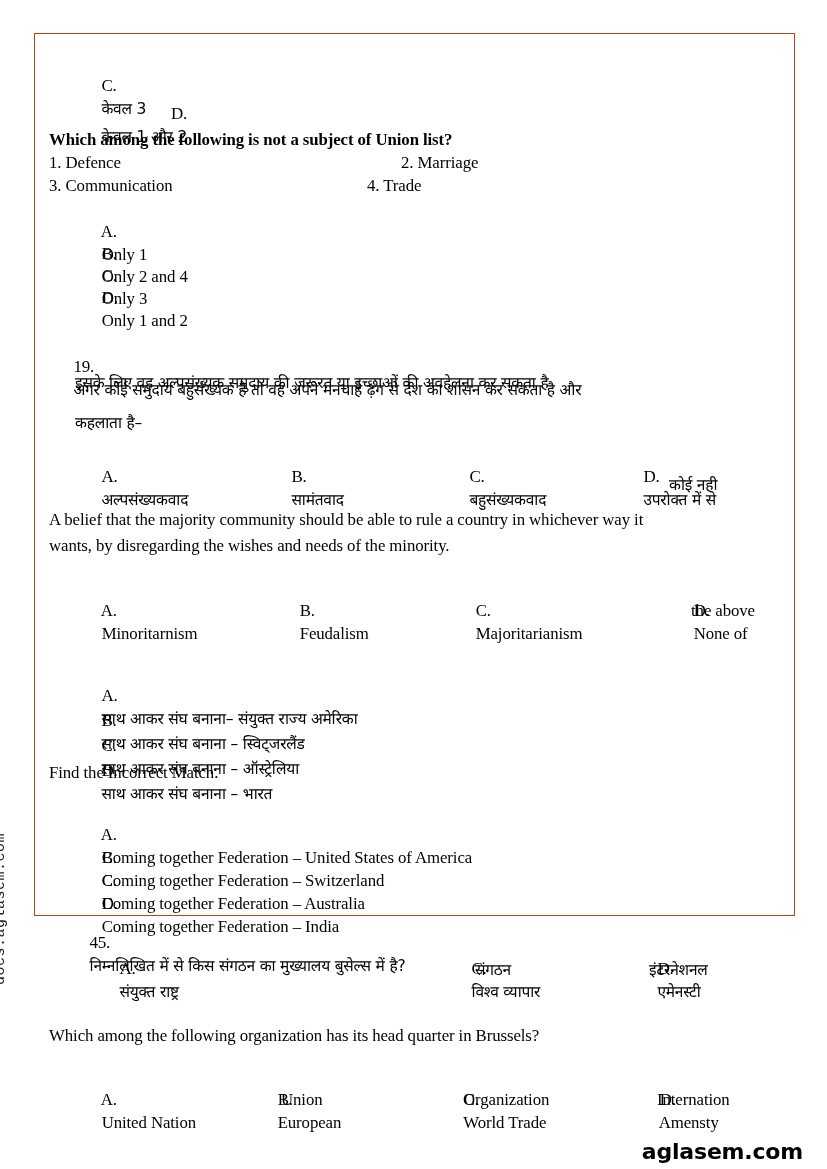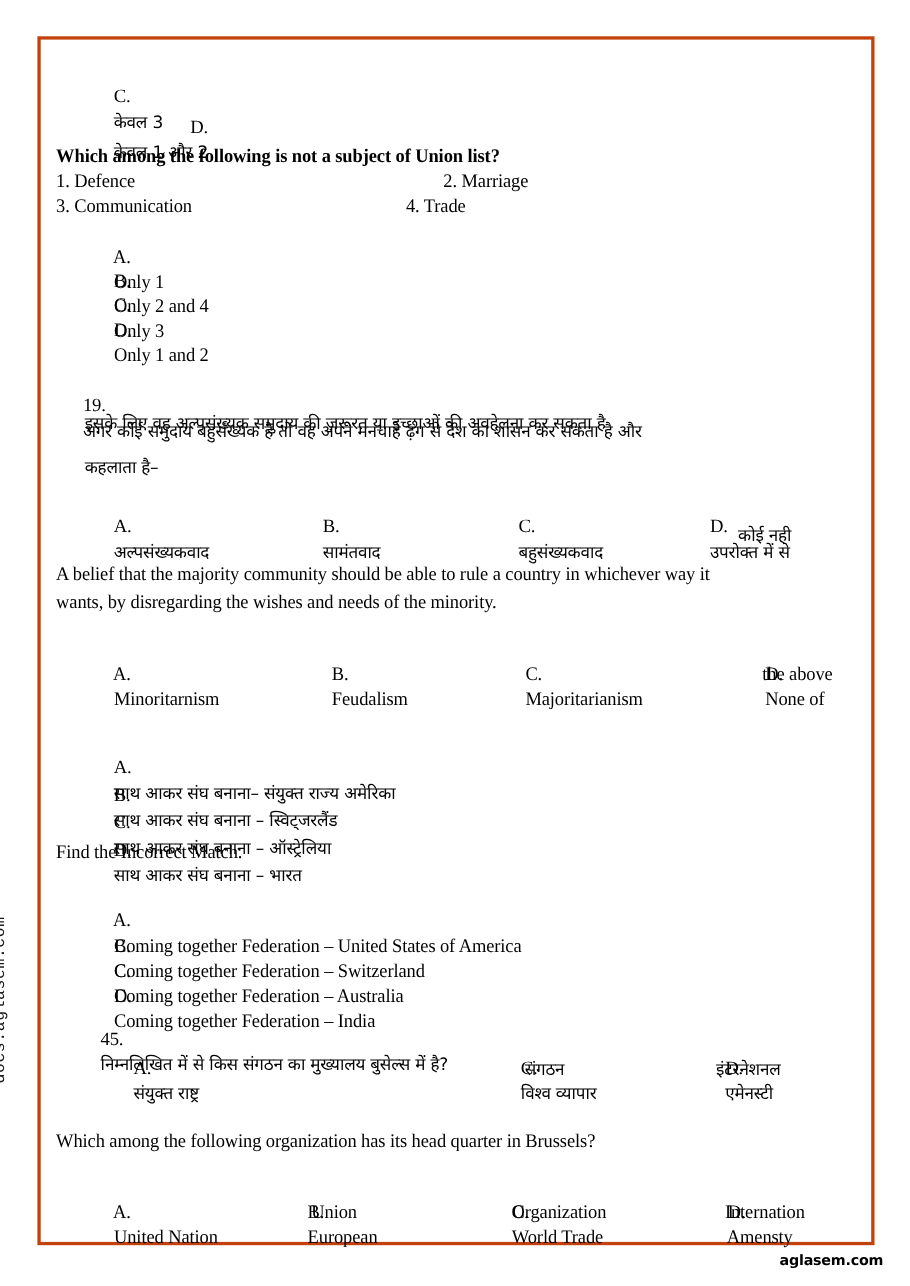--- a/index.html
+++ b/index.html
@@ -16,22 +16,22 @@
     font-family: "Liberation Serif", "DejaVu Serif", serif;
     color: #000000;
   }
 
   
   #page-frame {
     position: absolute;
     left: 34px;
     top: 33px;
     width: 761px;
-    height: 1099px;
-    border: 3px solid #c2410c;
+    height: 883px;
+    border: 1px solid #c2410c;
     box-sizing: border-box;
   }
 
   
   #side-watermark {
     position: absolute;
     left: -8px;
     top: 985px;
     width: 160px;
     text-align: left;
@@ -44,21 +44,21 @@
     white-space: nowrap;
   }
 
   
   #footer-brand {
     position: absolute;
     right: 24px;
     top: 1139px;
     font-family: "DejaVu Sans", "Liberation Sans", sans-serif;
     font-weight: bold;
-    font-size: 13px;
+    font-size: 22px;
     letter-spacing: -0.2px;
     color: #000000;
   }
 
   
   .content {
     position: absolute;
     left: 0;
     top: 0;
     width: 761px;

